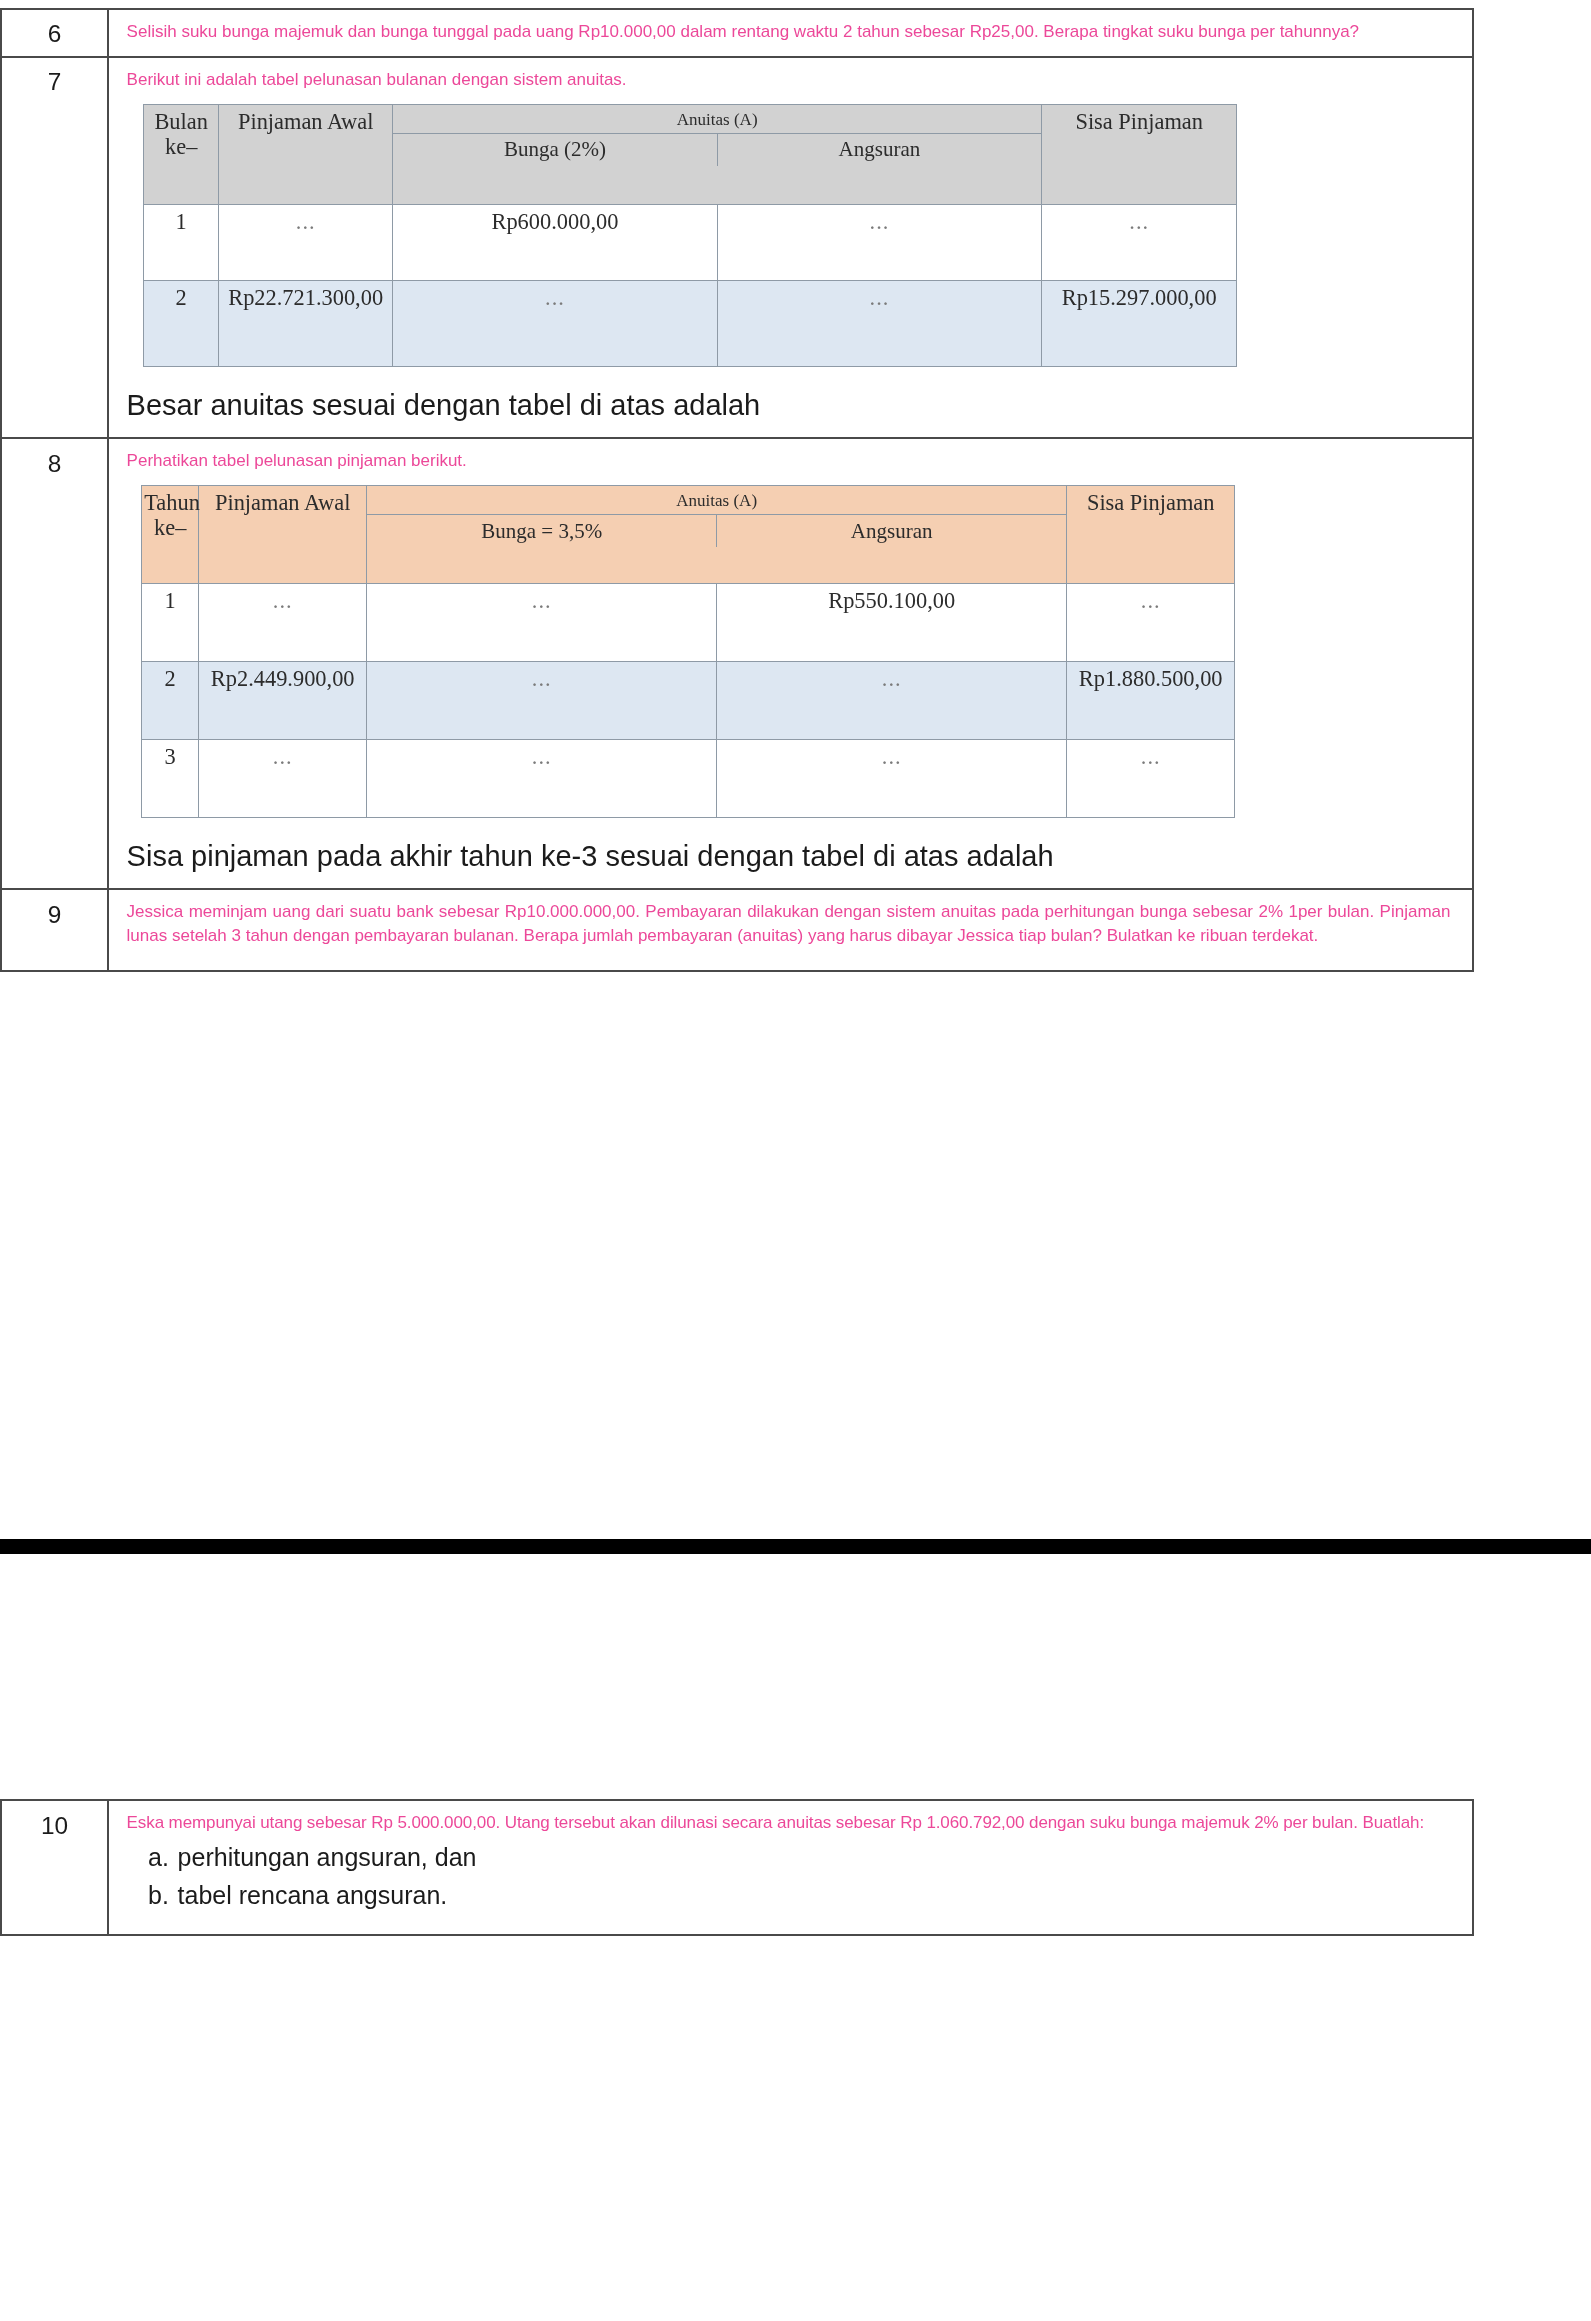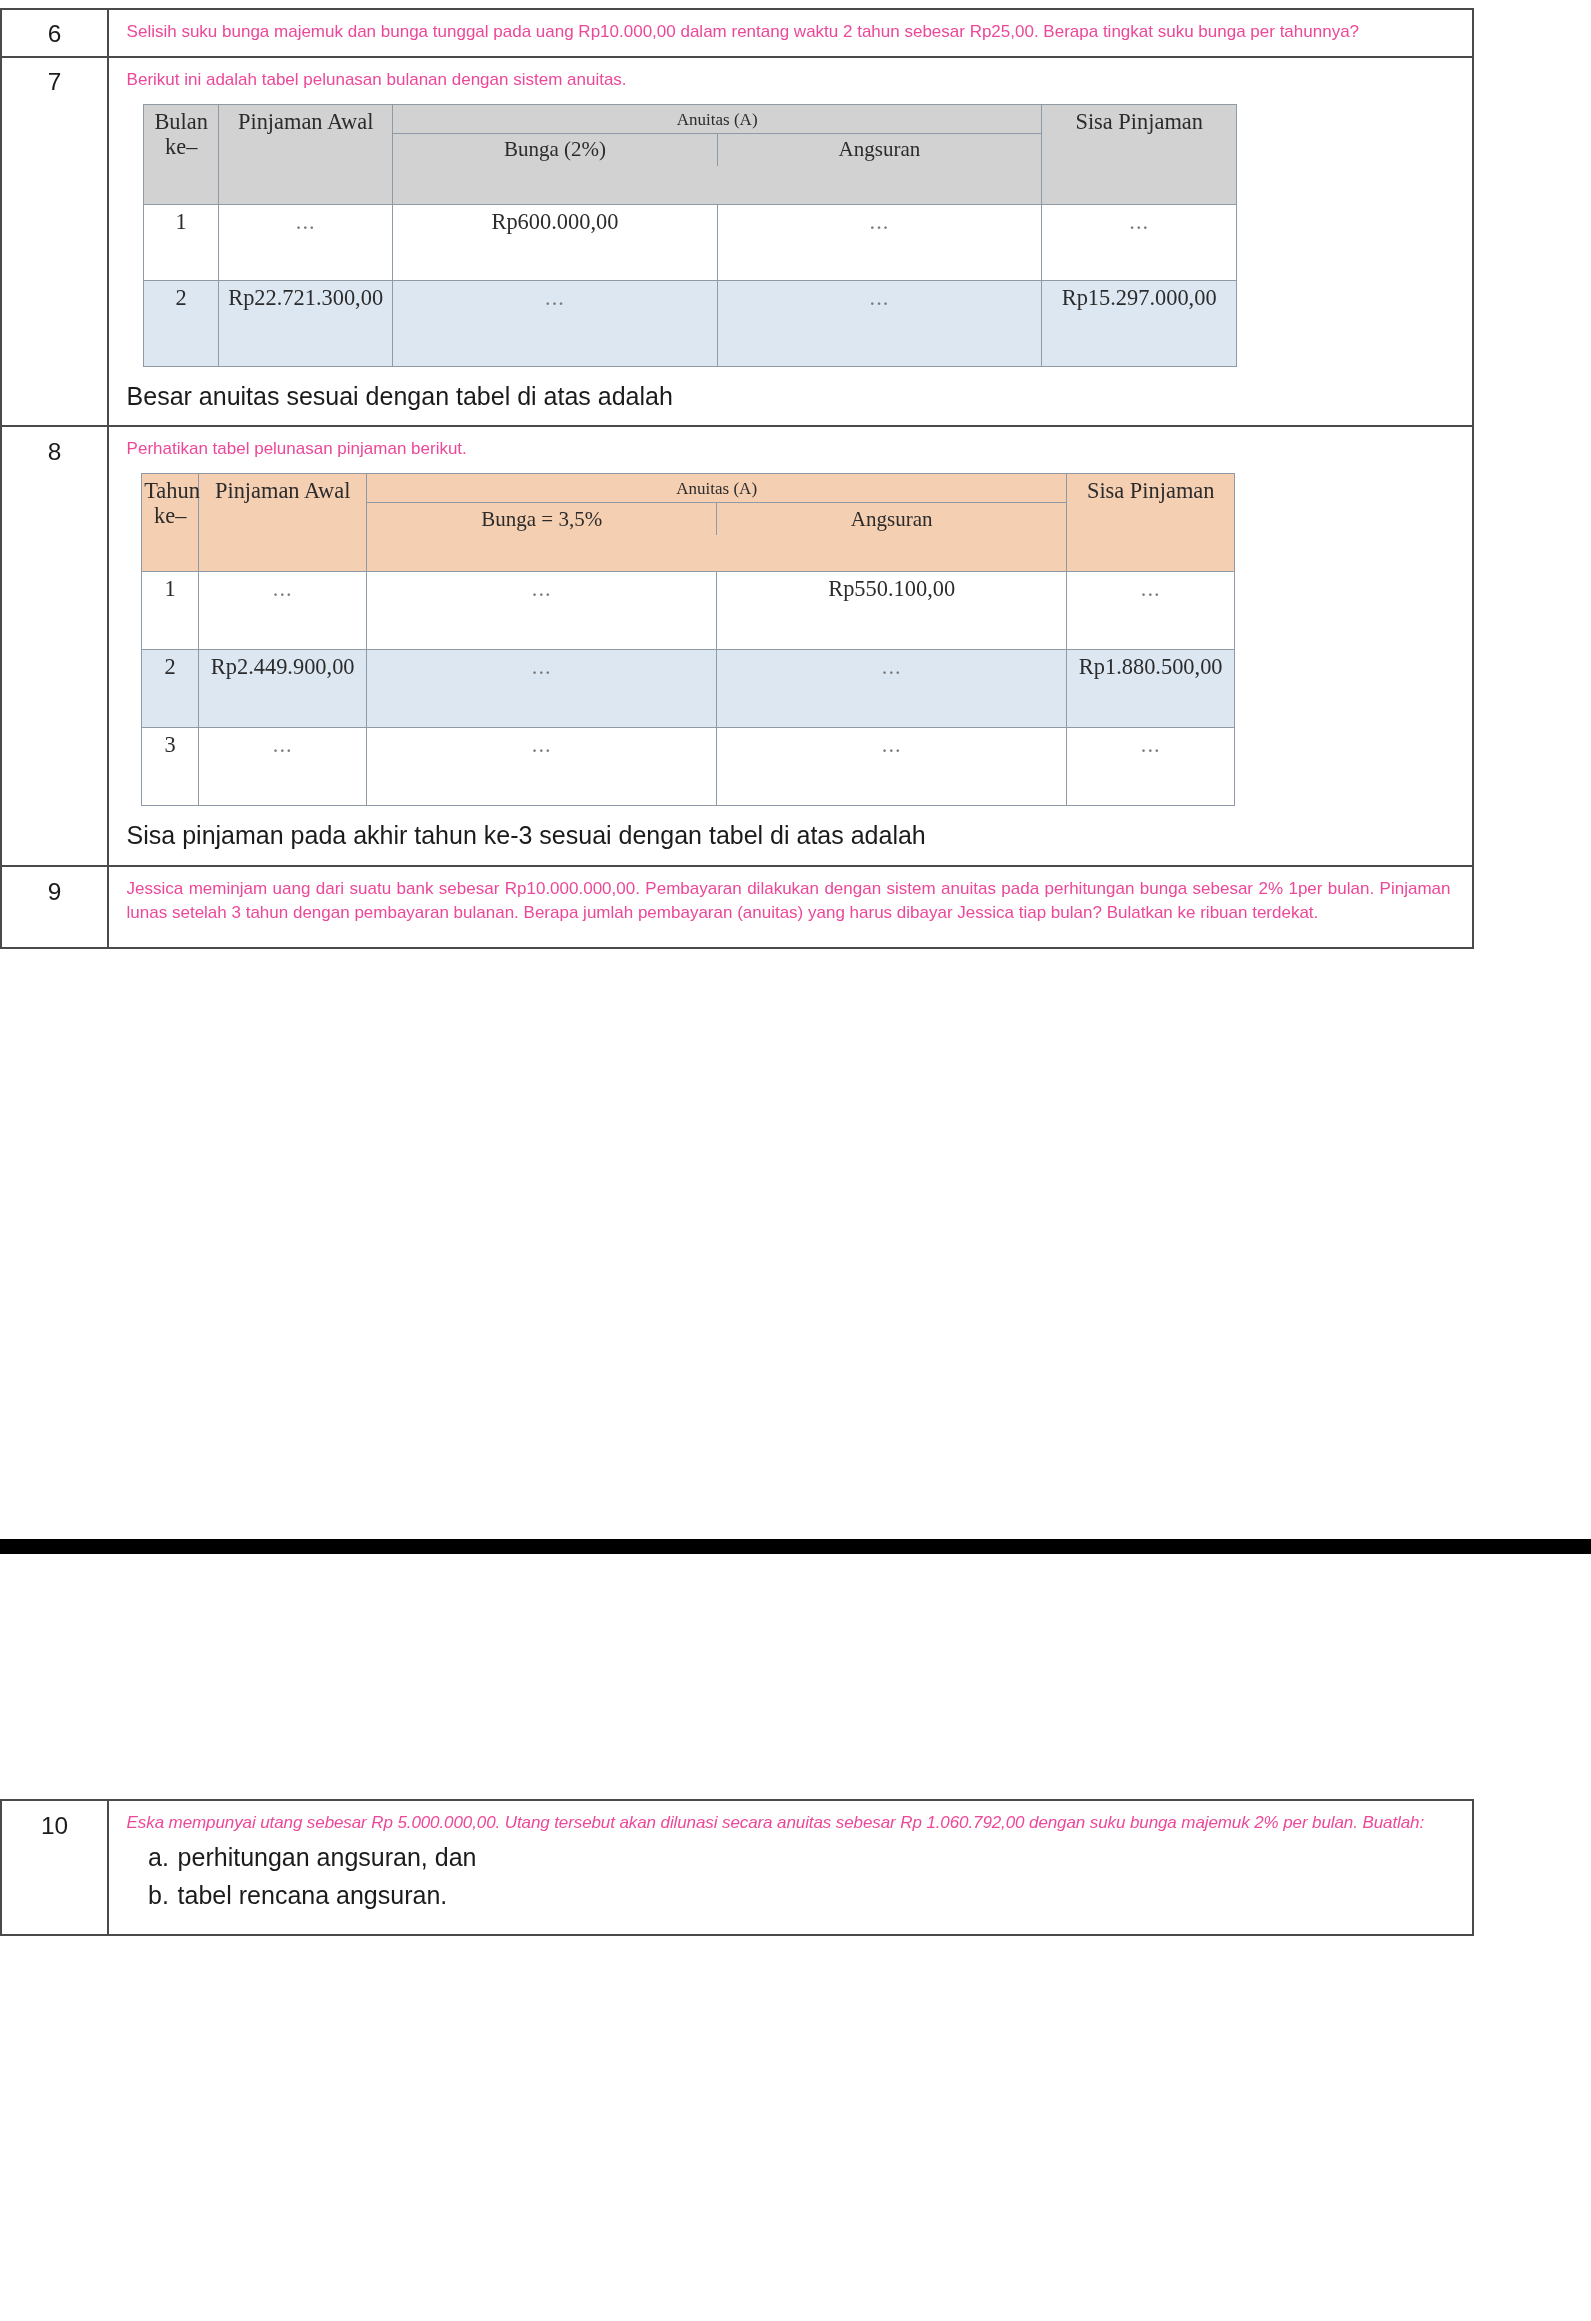--- a/index.html
+++ b/index.html
@@ -36,26 +36,26 @@
   .body-cell { padding:9.8px 21.5px 11.7px 17.6px !important; }
 
   .qtext {
     font-size:17px;
     line-height:1.44;
     text-align:justify;
     text-justify:inter-word;
     color:#ec4899;
   }
   .qtext.left { text-align:left; }
-  .tight { letter-spacing:-0.1px;font-style:italic; }
+  .tight { letter-spacing:-0.1px; }
 
   .caption {
-    font-size:25px;
+    font-size:29px;
     line-height:1.4;
-    margin-top:12px;
+    margin-top:18px;
     color:#1b1b1b;
   }
 
   
   .dtable {
     border-collapse:collapse;
     table-layout:fixed;
     margin-top:11.7px;
     font-family:"Liberation Serif", serif;
     color:#2c2c2c;

